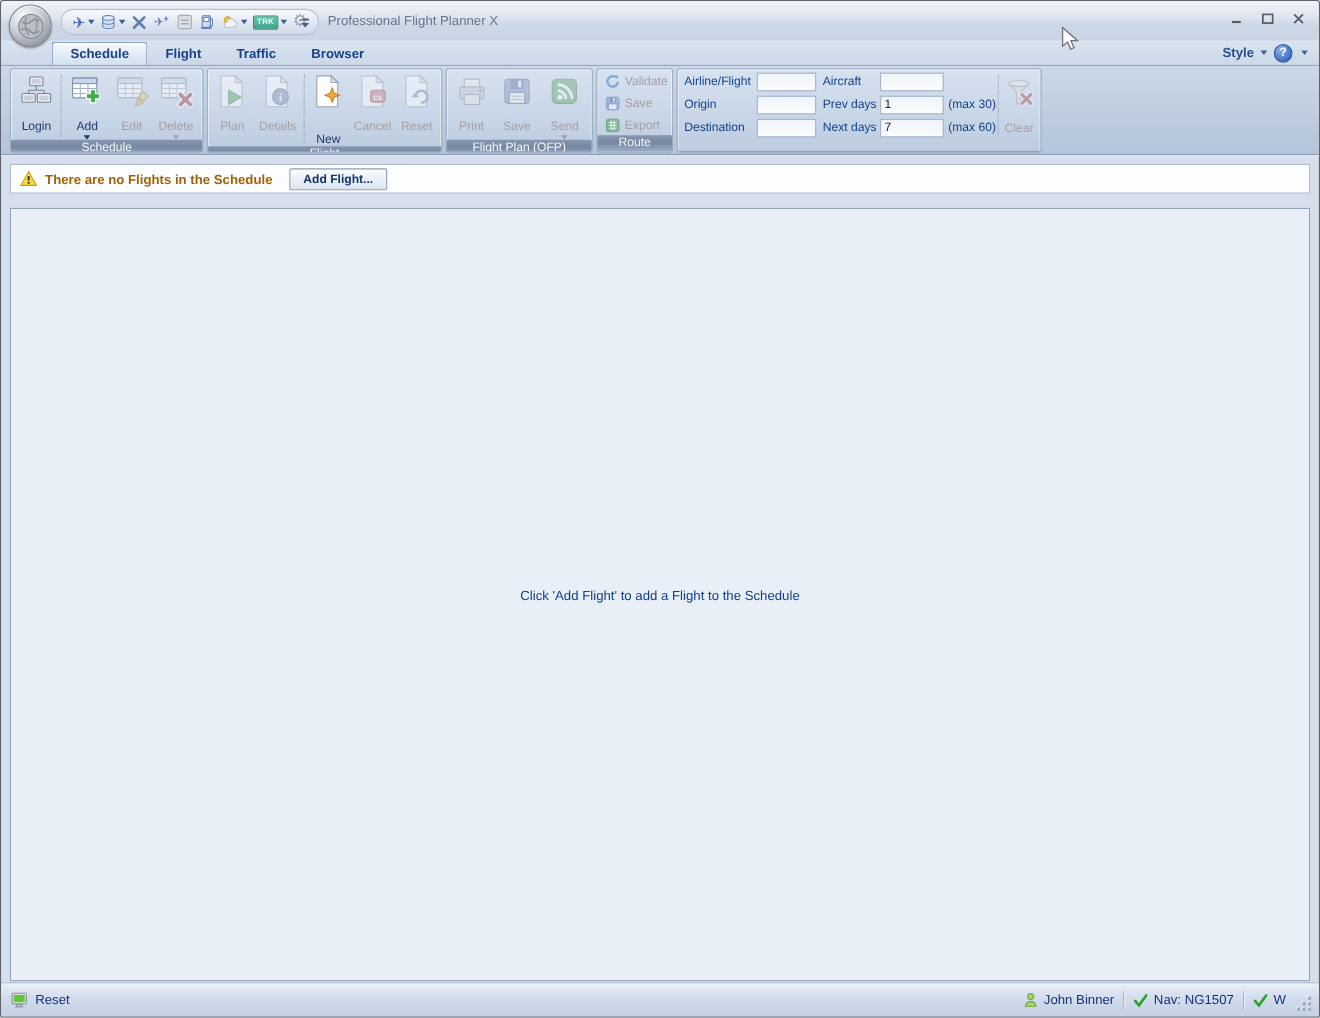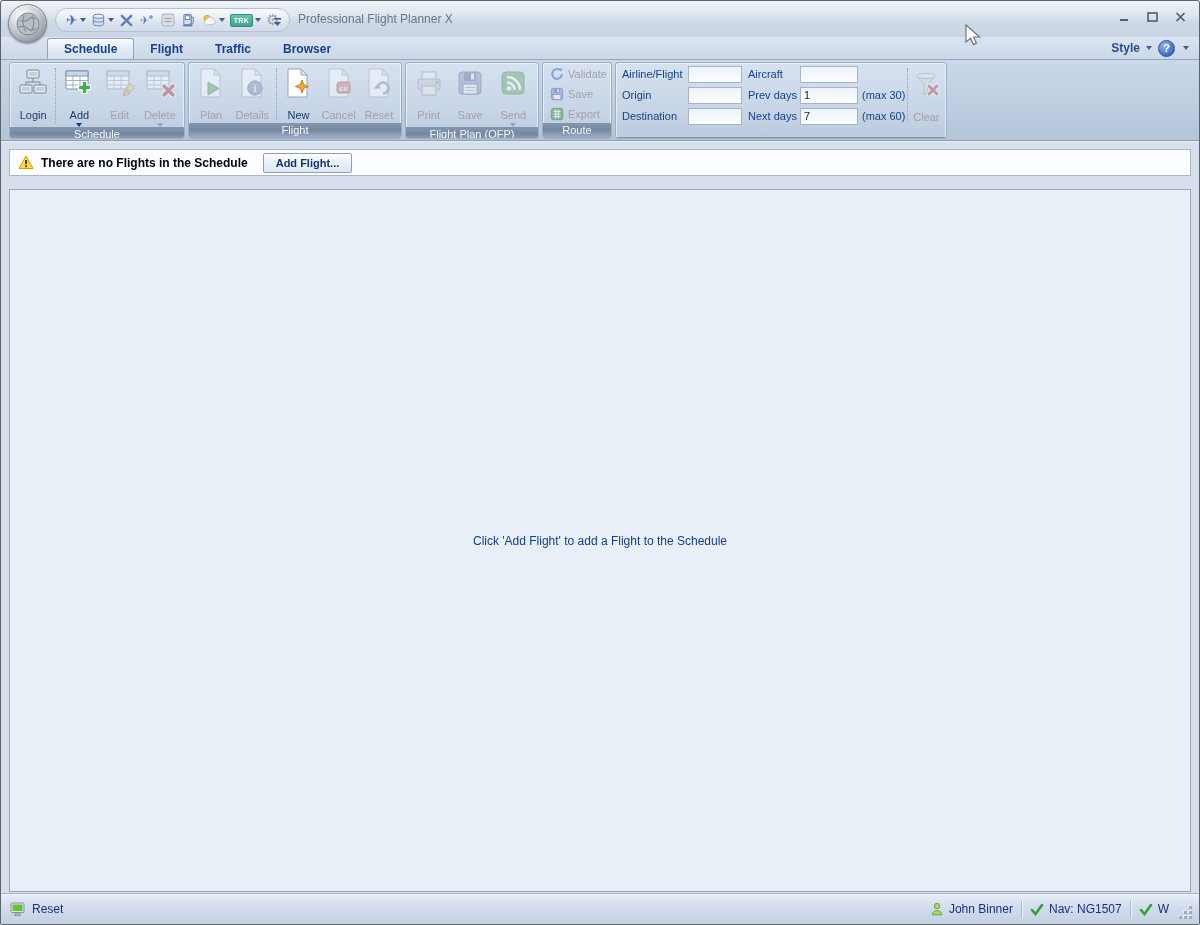--- a/index.html
+++ b/index.html
@@ -73,21 +73,21 @@
   .fcol { display:flex; flex-direction:column; gap:3px; }
   .frow { display:flex; align-items:center; height:18px; }
   .flabel { font-size:11px; color:#15428b; white-space:nowrap; }
   .ftext { height:17px; border:1px solid #a5b4c9; background:linear-gradient(#eef3f9,#fbfdfe);
     font-family:"Liberation Sans",sans-serif; font-size:11px; color:#222; padding:0 3px; }
   .fhint { font-size:11px; color:#15428b; white-space:nowrap; padding-left:4px; }
   
   .notice { position:absolute; top:148px; left:8px; right:8px; height:27px;
     background:#fbfdfe; border:1px solid #aab8ca; display:flex; align-items:center;
     padding-left:8px; gap:7px; }
-  .notice-text { font-size:12px; font-weight:bold; color:#000000; }
+  .notice-text { font-size:12px; font-weight:bold; color:#a16207; }
   .notice-btn { margin-left:8px; height:20px; padding:0 12px; font-size:11px; font-weight:bold;
     color:#16366e; background:linear-gradient(#fdfdfe,#eaf0f7 50%,#dde6f1);
     border:1px solid #8e9fb5; border-radius:2px; display:flex; align-items:center; }
   
   .mainpanel { position:absolute; top:188px; left:8px; right:8px; bottom:32px;
     background:#e9eff7; border:1px solid #95a5bb; display:flex; align-items:center; justify-content:center; }
   .empty-msg { font-size:12px; font-weight:normal; color:#0f3e8e; }
   
   .statusbar { position:absolute; bottom:0; left:0; right:0; height:31px;
     background:linear-gradient(#e7eef7, #d2dcec 45%, #c3d1e4);
@@ -296,21 +296,21 @@
           <svg width="32" height="32" viewBox="0 0 32 32">
             <path d="M6 2 h13 l6 6 v22 h-19 z" fill="#fff" stroke="#98a4b5"></path>
             <path d="M19 2 l6 6 h-6 z" fill="#dfe4ec" stroke="#98a4b5"></path>
             <circle cx="19" cy="21" r="7.2" fill="#8094ce" stroke="#5b6fae"></circle>
             <text x="19" y="25" font-size="10" font-weight="bold" fill="#fff" text-anchor="middle" font-family="serif">i</text>
           </svg>
         </span>
         <span class="lbl">Details</span>
       </div>
       <span class="vsep"></span>
-      <div class="bigbtn" style="width:40px;">
+      <div class="bigbtn" style="width:40px;gap:12px;">
         <span class="ic">
           <svg width="32" height="32" viewBox="0 0 32 32">
             <path d="M6 2 h13 l6 6 v22 h-19 z" fill="#fff" stroke="#98a4b5"></path>
             <path d="M19 2 l6 6 h-6 z" fill="#dfe4ec" stroke="#98a4b5"></path>
             <path d="M20 13 l1.8 4.7 4.7 1.8 -4.7 1.8 -1.8 4.7 -1.8-4.7 -4.7-1.8 4.7-1.8 z" fill="#f2a93b" stroke="#c97f1b"></path>
           </svg>
         </span>
         <span class="lbl">New</span>
       </div>
       <div class="bigbtn disabled" style="width:44px;">

